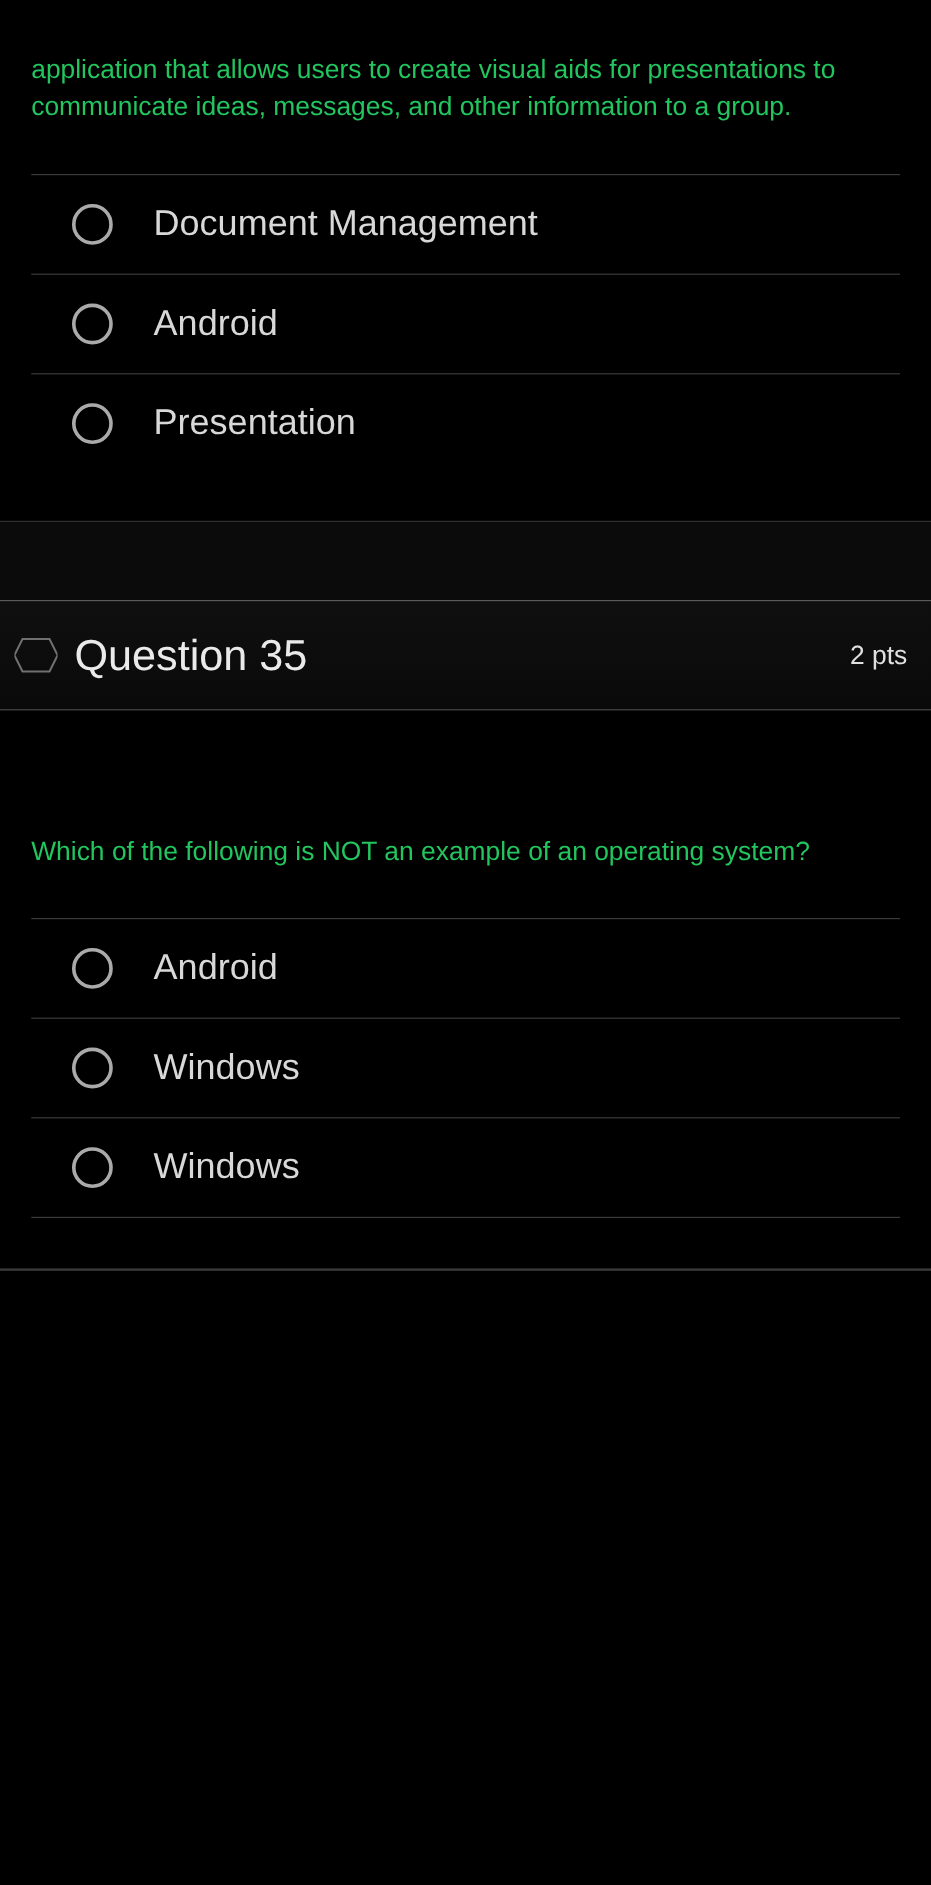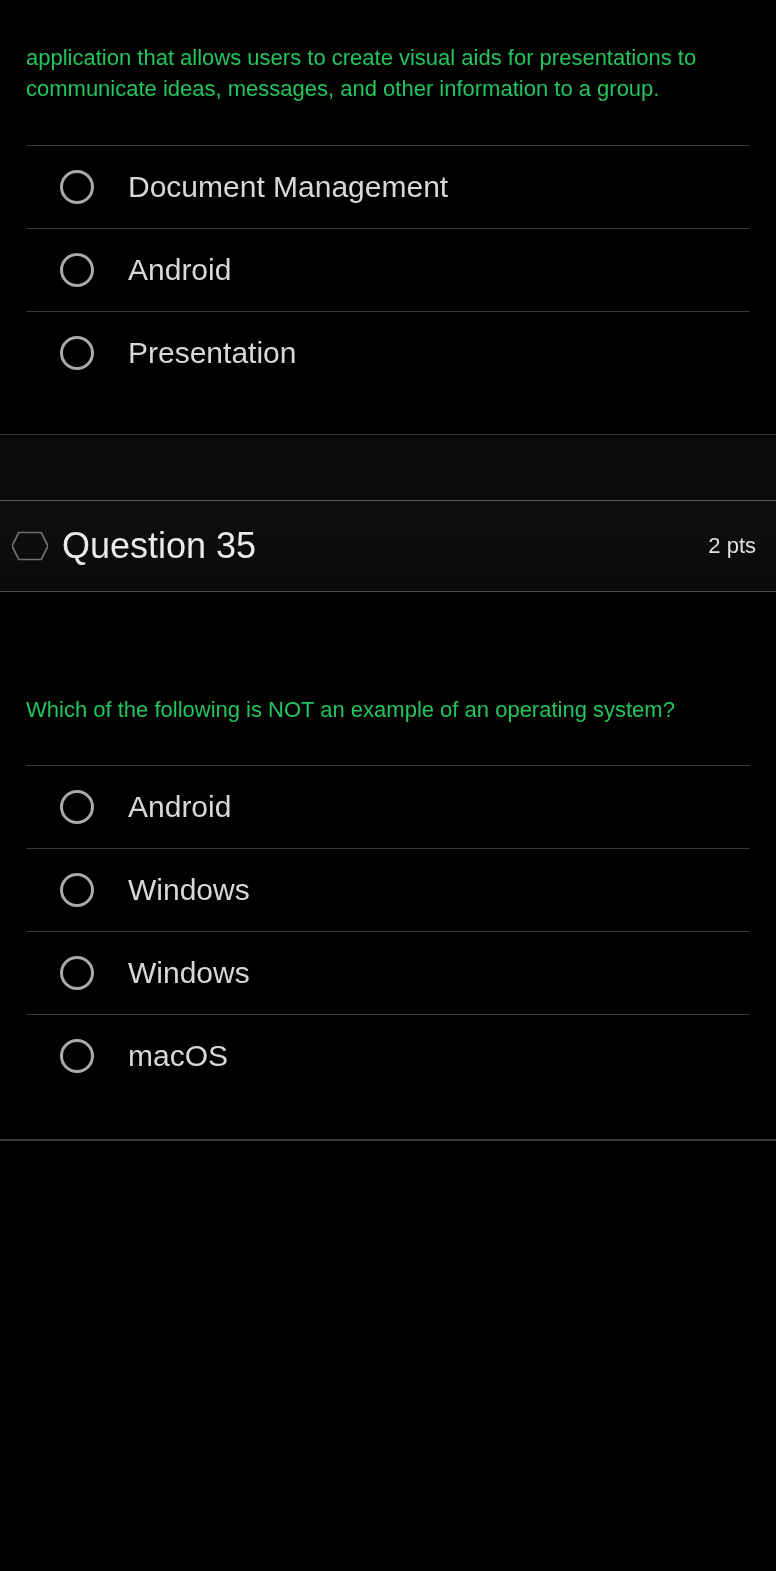--- a/index.html
+++ b/index.html
@@ -129,20 +129,16 @@
       <span class="option-label">Android</span>
     </div>
     <div class="option-row">
       <span class="radio"></span>
       <span class="option-label">Windows</span>
     </div>
     <div class="option-row">
       <span class="radio"></span>
       <span class="option-label">Windows</span>
     </div>
-    <div class="option-row" style="border-bottom:none;">
-      <span class="radio"></span>
-      <span class="option-label">macOS</span>
-    </div>
   </div>
   <div style="height:30px"></div>
 </div>
 <div class="bottom-line"></div>
 
 </body></html>

